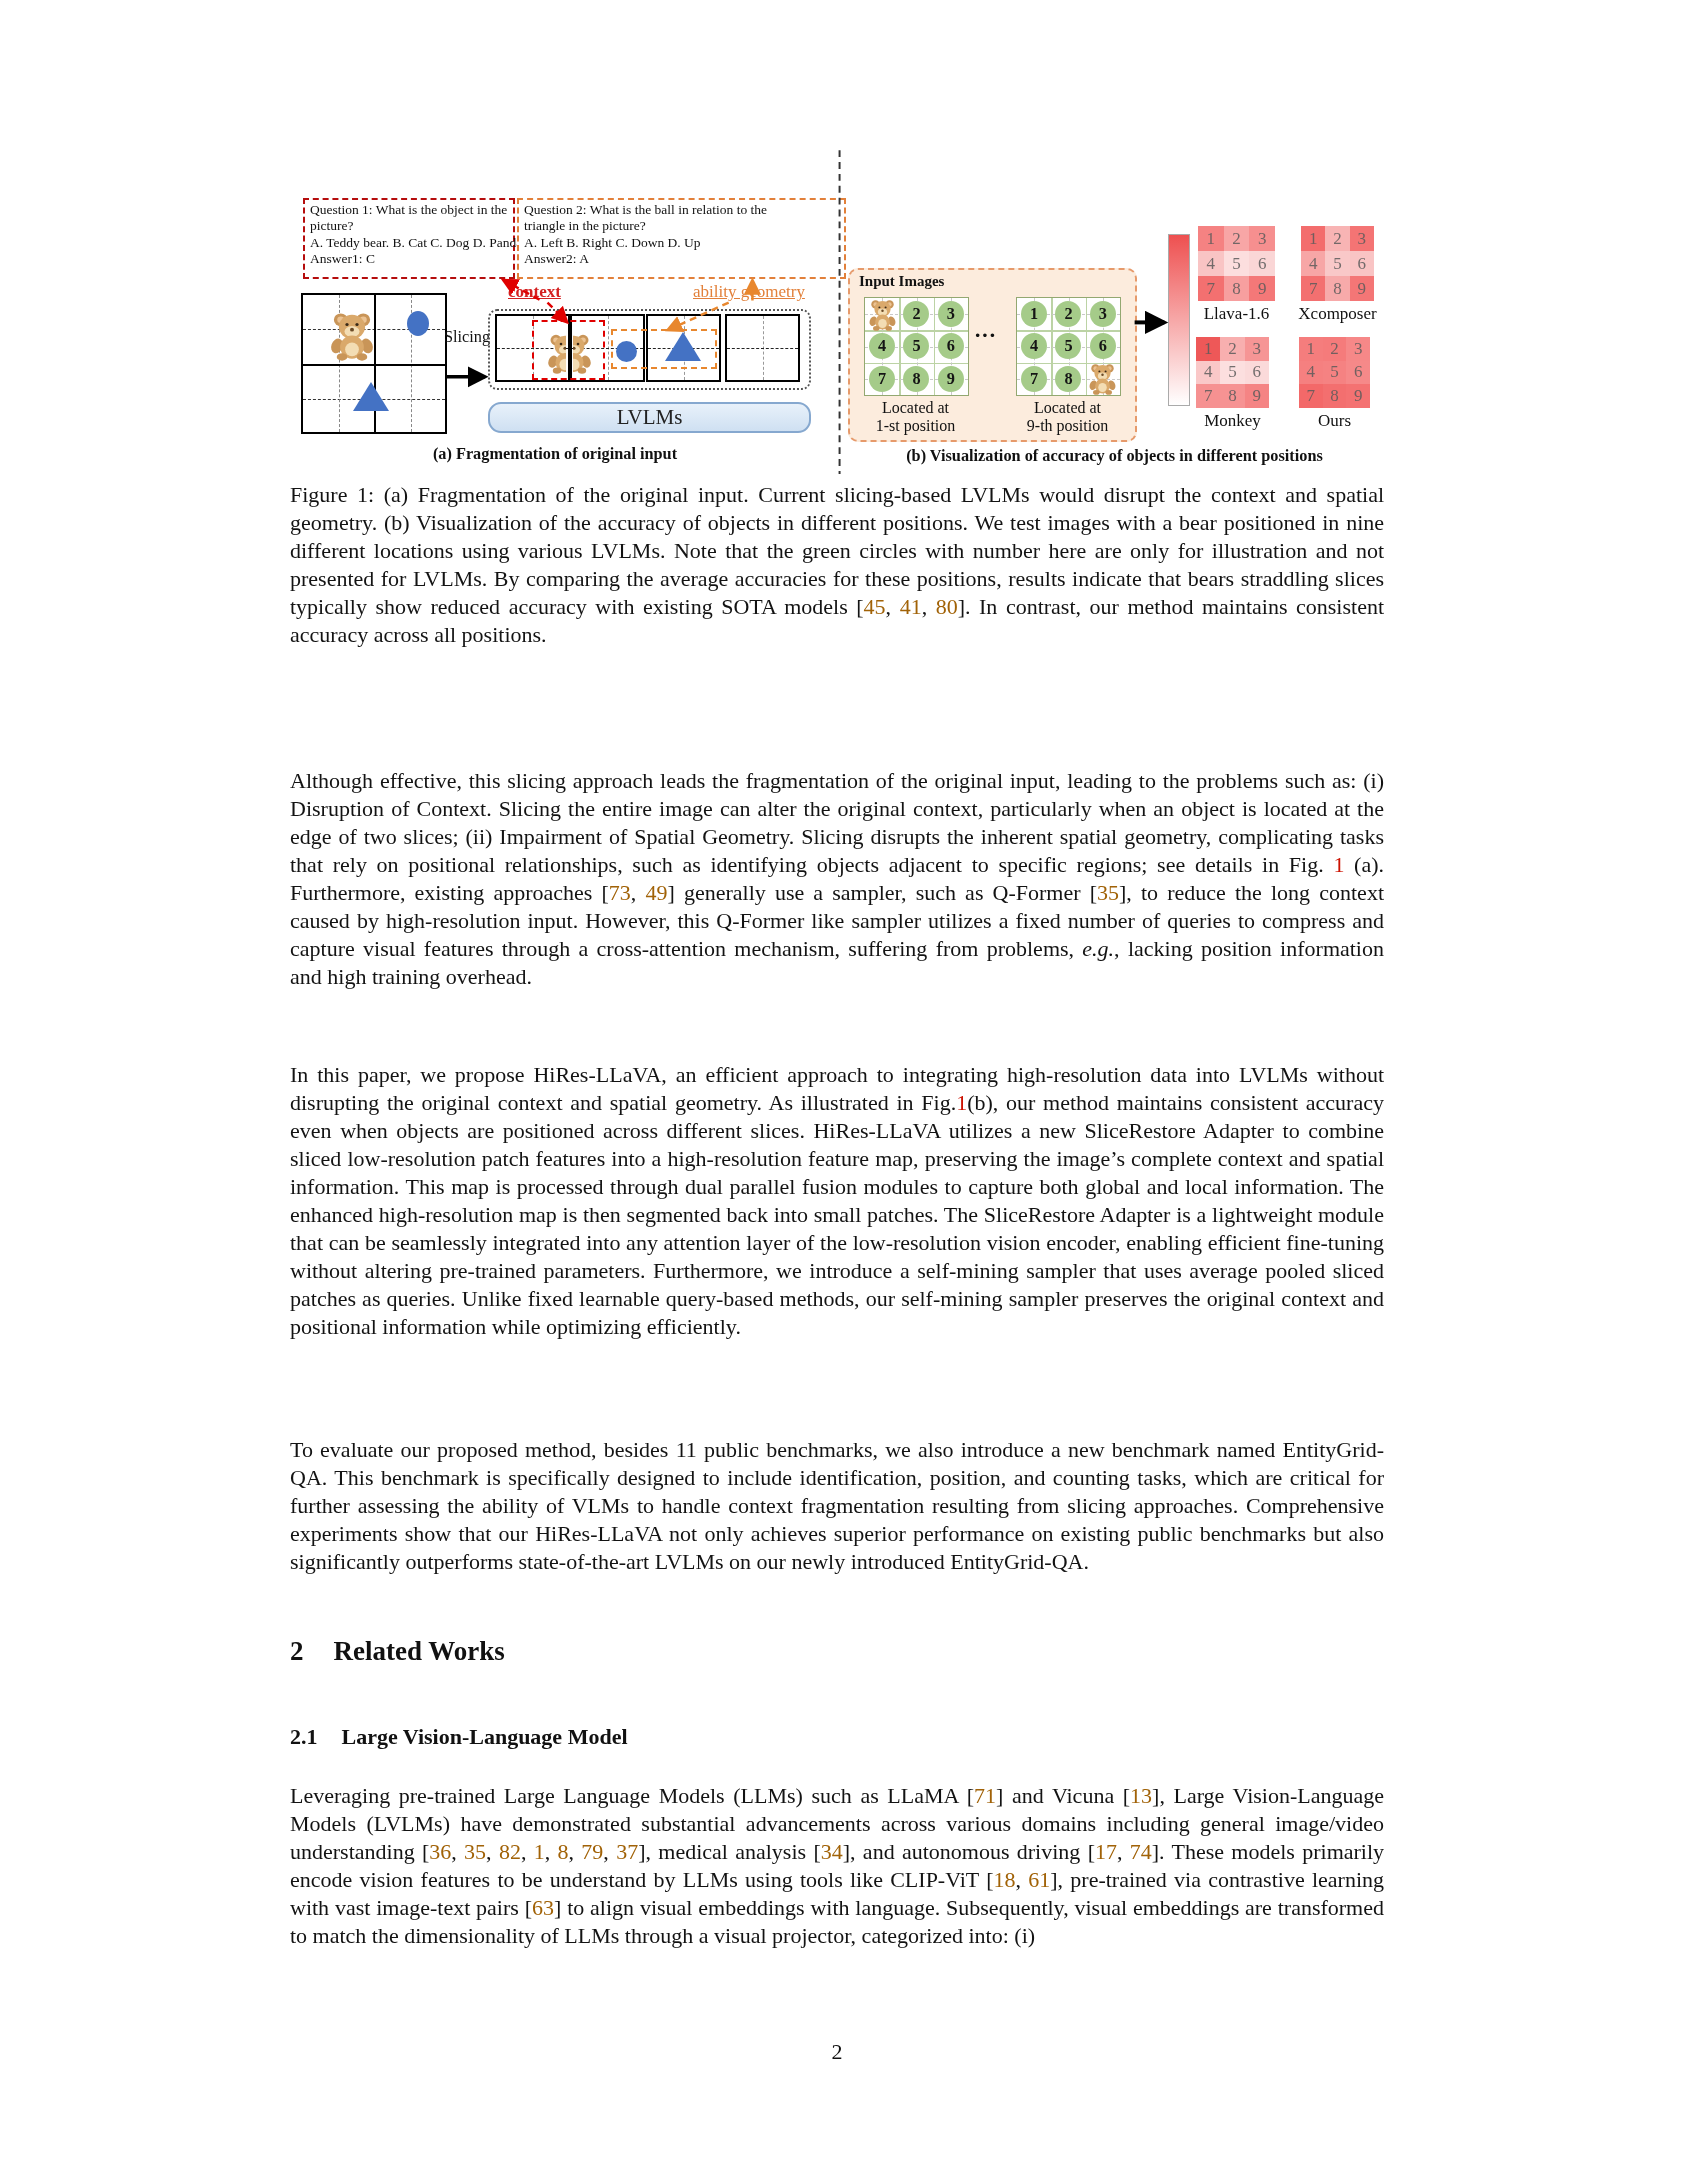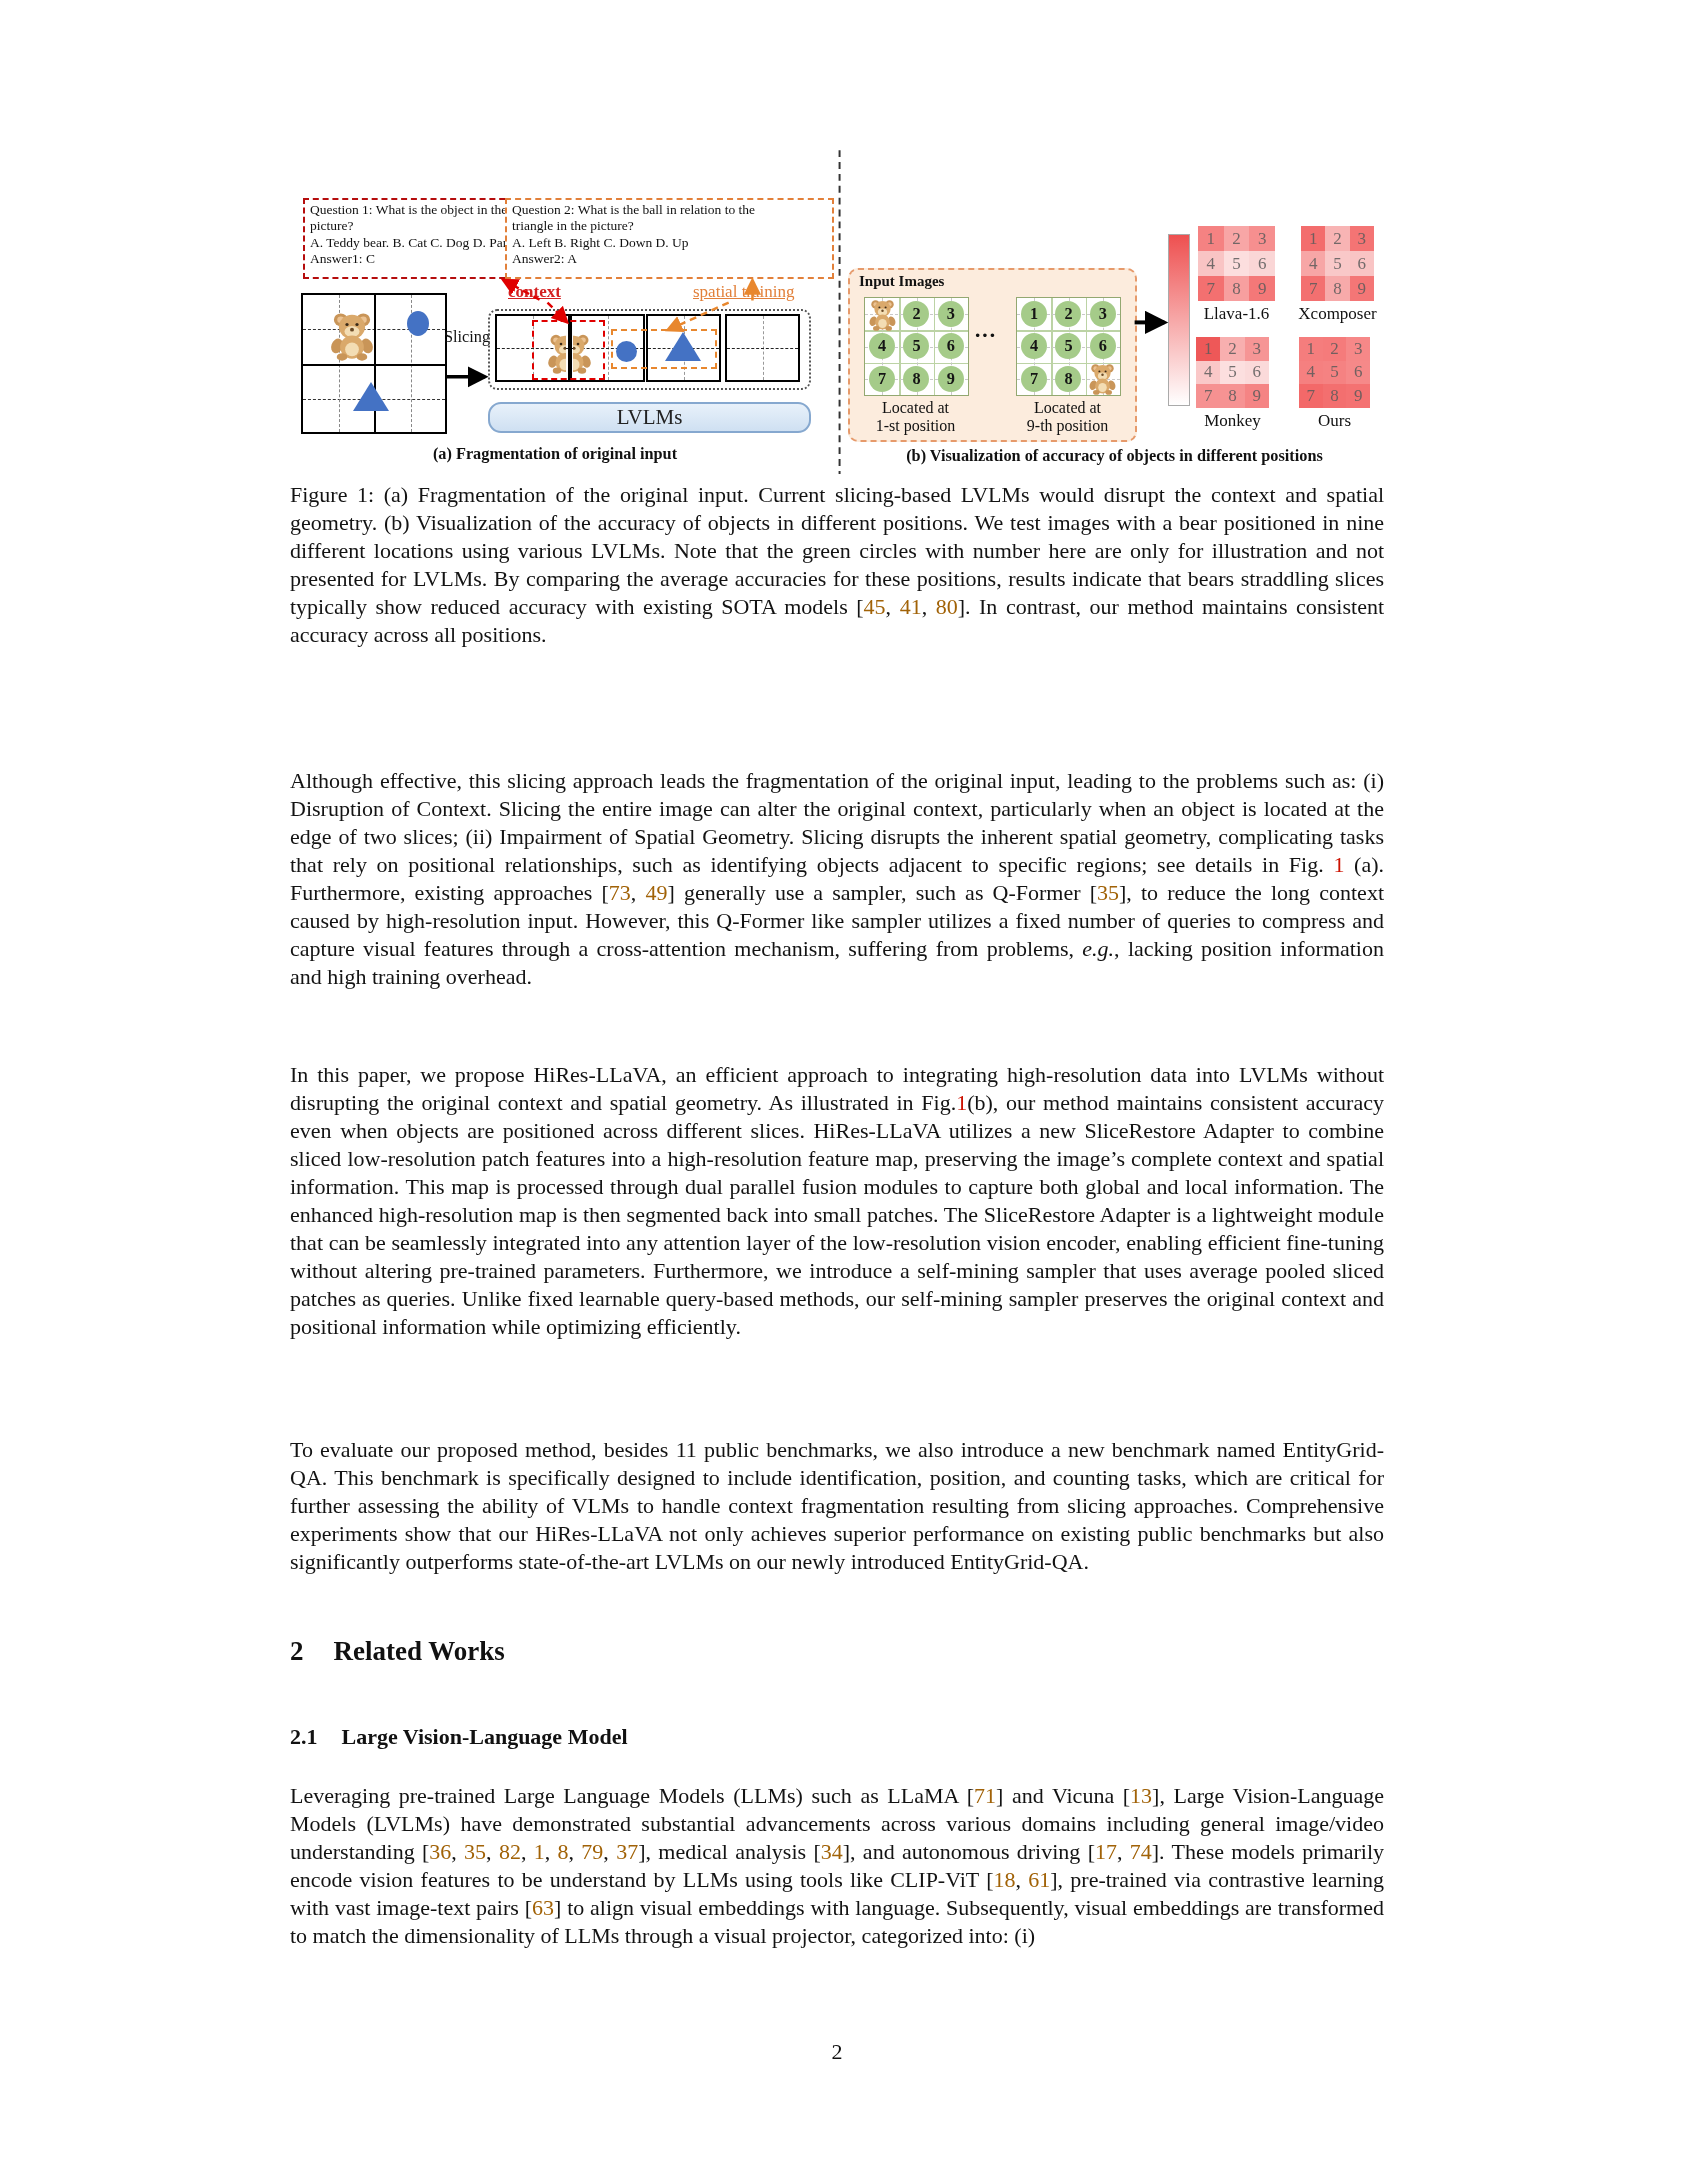--- a/index.html
+++ b/index.html
@@ -15,21 +15,21 @@
   .h-sec{position:absolute;left:290px;font-size:27px;font-weight:700;}
   .h-sec .num{display:inline-block;margin-right:30px;}
   .h-sub{position:absolute;left:290px;font-size:22px;font-weight:700;}
   .h-sub .num{display:inline-block;margin-right:24px;}
   .pageno{position:absolute;left:290px;width:1094px;top:2039px;text-align:center;font-size:22px;}
   
   .fig{position:absolute;left:297px;top:144px;width:1099px;height:337px;font-family:"Liberation Serif",serif;}
   .qbox{position:absolute;background:#fff;font-size:13.5px;line-height:16.4px;padding:2px 5px;}
   .qbox .line{white-space:nowrap;}
   .qbox-red{border:2.5px dashed #b50d0d;}
-  .qbox-orange{border:2.5px dashed #e2803a;}
+  .qbox-orange{border:2.5px dashed #e2803a;margin-left:12px;}
   .annot{position:absolute;font-size:17px;text-decoration:underline;}
   .annot-red{color:#d42020;text-decoration-color:#d42020;}
   .annot-orange{color:#e2803a;text-decoration-color:#e2803a;}
   .lgrid{position:absolute;left:4px;top:149px;width:142px;height:137px;border:2.5px solid #000;background:#fff;}
   .lgrid .solid-h{position:absolute;left:0;right:0;top:50%;border-top:2px solid #000;}
   .lgrid .solid-v{position:absolute;top:0;bottom:0;left:50%;border-left:2px solid #000;}
   .lgrid .dash-h{position:absolute;left:0;right:0;border-top:1.5px dashed #333;}
   .lgrid .dash-v{position:absolute;top:0;bottom:0;border-left:1.5px dashed #888;}
   .slicing-lbl{position:absolute;left:147px;top:183px;font-size:16.3px;}
   .slices-box{position:absolute;left:191px;top:165px;width:319px;height:77px;border:2.5px dotted #555;border-radius:9px;}
@@ -83,21 +83,21 @@
         <div class="line"><span class="seg-b">Answer1:</span><span> C</span></div>
       </div>
     <div class="qbox qbox-orange" style="left:208px;top:54px;width:315px;height:73px;">
         <div class="line"><span class="seg-b">Question 2:</span><span> What is the ball in relation to the</span></div>
         <div class="line"><span>triangle in the picture?</span></div>
         <div class="line"><span>A. Left B. Right C. Down D. Up</span></div>
         <div class="line"><span class="seg-b">Answer2:</span><span> A</span></div>
       </div>
 
     <div class="annot annot-red" style="left:211px;top:138px;font-weight:bold;">context</div>
-    <div class="annot annot-orange" style="left:396px;top:138px;">spatial training</div>
+    <div class="annot annot-orange" style="left:396px;top:138px;">ability geometry</div>
 
     <div class="lgrid">
       <div class="dash-h" style="top:25%;"></div>
       <div class="dash-h" style="top:76%;"></div>
       <div class="dash-v" style="left:25%;"></div>
       <div class="dash-v" style="left:76%;"></div>
       <div class="solid-h"></div>
       <div class="solid-v"></div>
       <div class="bear-sprite bear-big" style="left:24px;top:15px;width:50px;height:51px;"><svg viewBox="0 0 40 44" width="100%" height="100%" preserveAspectRatio="none">
             <circle cx="11" cy="8.5" r="5.5" fill="#c99558"></circle>

